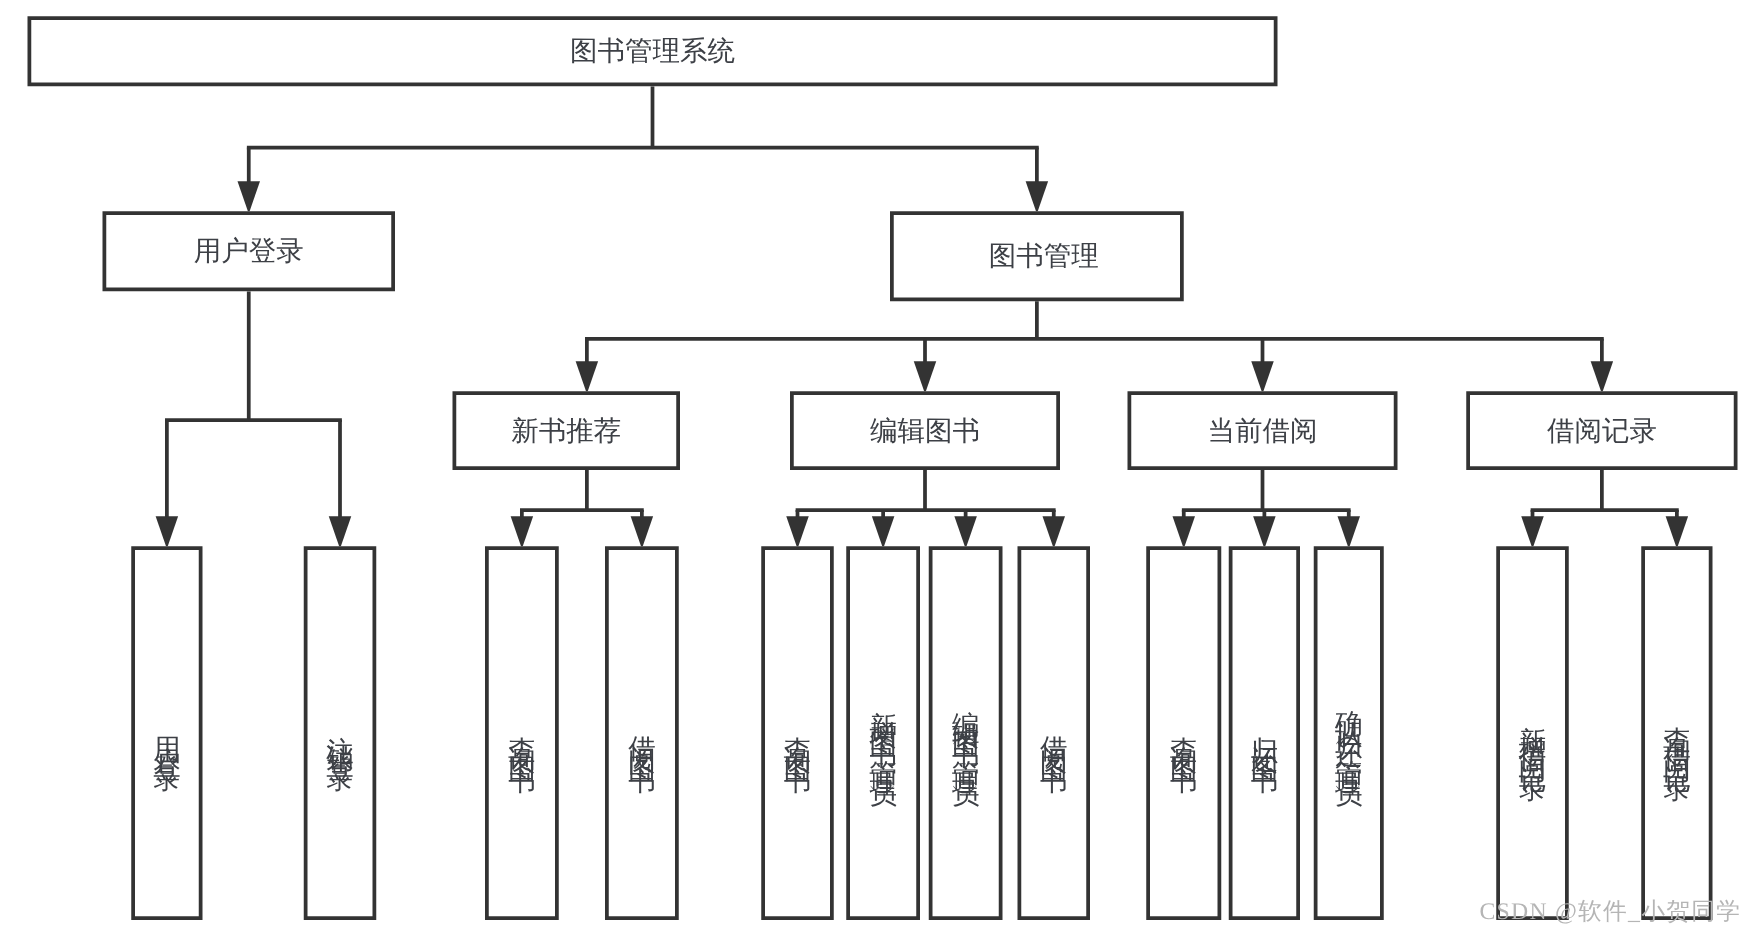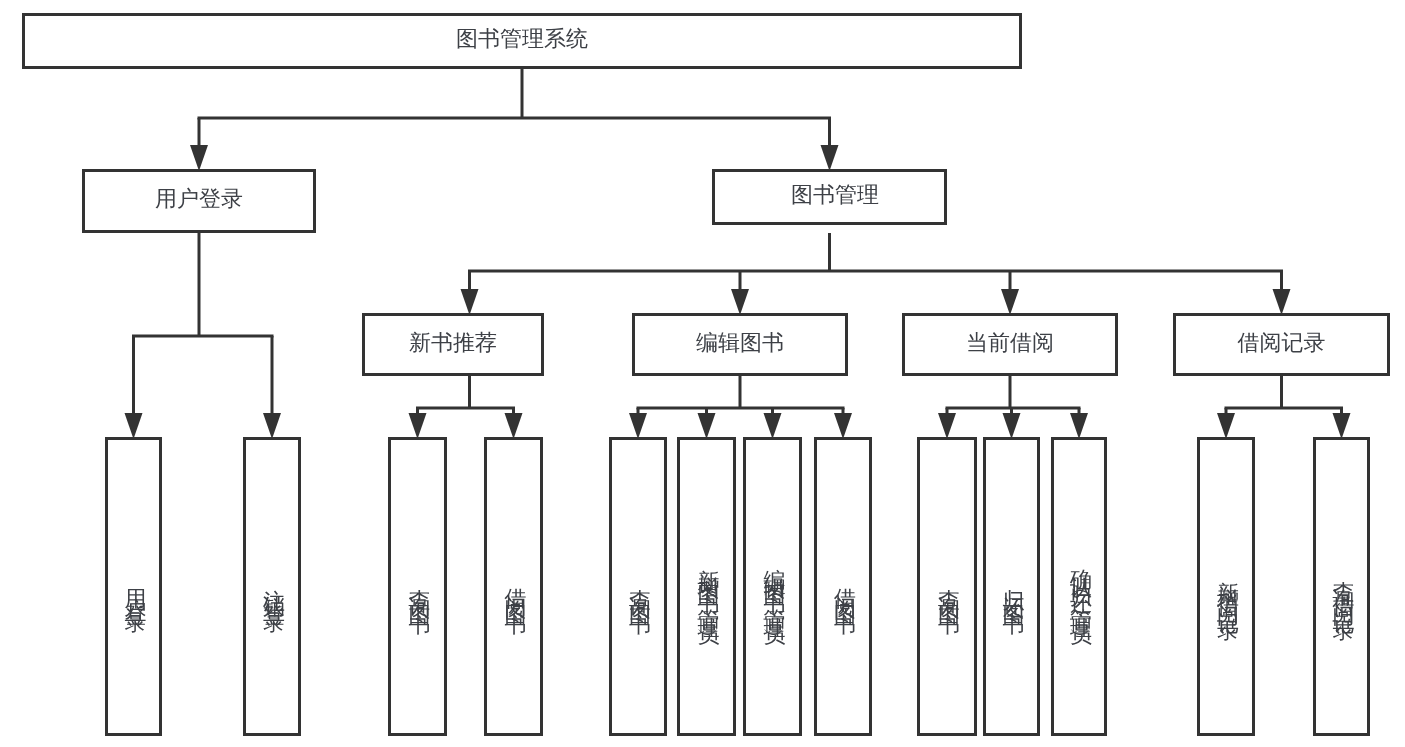--- a/index.html
+++ b/index.html
@@ -6,21 +6,21 @@
     margin: 0;
     padding: 0;
     background: #ffffff;
   }
   #stage {
     position: relative;
     width: 1405px;
     height: 747px;
     background: #ffffff;
     overflow: hidden;
-    font-family: Liberation Mono, monospace;
+    font-family: Liberation Serif, serif;
   }
   #connectors {
     position: absolute;
     left: 0;
     top: 0;
     z-index: 1;
   }
   #nodes .node {
     position: absolute;
     background: #ffffff;
@@ -109,21 +109,21 @@
       <line x1="1341.5" y1="408" x2="1341.5" y2="415" stroke="#333333" stroke-width="3"></line>
       <polygon points="1332.5,413 1350.5,413 1341.5,439" fill="#333333"></polygon>
     </svg>
   <div id="nodes">
       <div class="node horizontal" style="left: 22px; top: 13px; width: 1000px; height: 56px; border: 3px solid rgb(51, 51, 51);">
         <span class="label" style="color: rgb(61, 64, 70);">图书管理系统</span>
       </div>
       <div class="node horizontal" style="left: 82px; top: 169px; width: 234px; height: 64px; border: 3px solid rgb(51, 51, 51);">
         <span class="label" style="color: rgb(61, 64, 70);">用户登录</span>
       </div>
-      <div class="node horizontal" style="left: 712px; top: 169px; width: 235px; height: 56px; border: 3px solid rgb(51, 51, 51); padding-left: 11px;">
+      <div class="node horizontal" style="left: 712px; top: 169px; width: 235px; height: 72px; border: 3px solid rgb(51, 51, 51); padding-left: 11px;">
         <span class="label" style="color: rgb(61, 64, 70);">图书管理</span>
       </div>
       <div class="node horizontal" style="left: 362px; top: 313px; width: 182px; height: 63px; border: 3px solid rgb(51, 51, 51);">
         <span class="label" style="color: rgb(61, 64, 70);">新书推荐</span>
       </div>
       <div class="node horizontal" style="left: 632px; top: 313px; width: 216px; height: 63px; border: 3px solid rgb(51, 51, 51);">
         <span class="label" style="color: rgb(61, 64, 70);">编辑图书</span>
       </div>
       <div class="node horizontal" style="left: 902px; top: 313px; width: 216px; height: 63px; border: 3px solid rgb(51, 51, 51);">
         <span class="label" style="color: rgb(61, 64, 70);">当前借阅</span>
@@ -164,13 +164,14 @@
       <div class="node vertical" style="left: 1051px; top: 437px; width: 56px; height: 299px; border: 3px solid rgb(51, 51, 51);">
         <span class="label" style="color: rgb(61, 64, 70);">确认归还（管理员）</span>
       </div>
       <div class="node vertical" style="left: 1197px; top: 437px; width: 58px; height: 299px; border: 3px solid rgb(51, 51, 51);">
         <span class="label" style="color: rgb(61, 64, 70);">新增借阅记录</span>
       </div>
       <div class="node vertical" style="left: 1313px; top: 437px; width: 57px; height: 299px; border: 3px solid rgb(51, 51, 51);">
         <span class="label" style="color: rgb(61, 64, 70);">查询借阅记录</span>
       </div>
     </div>
+  <div id="watermark" style="color: rgb(181, 181, 181);">CSDN @软件_小贺同学</div>
 </div>
 
 </body></html>

